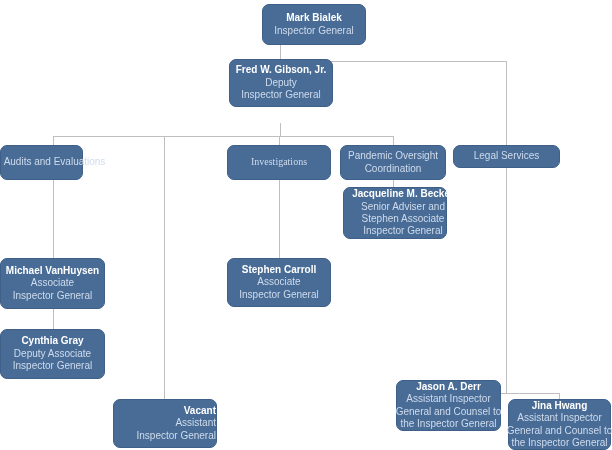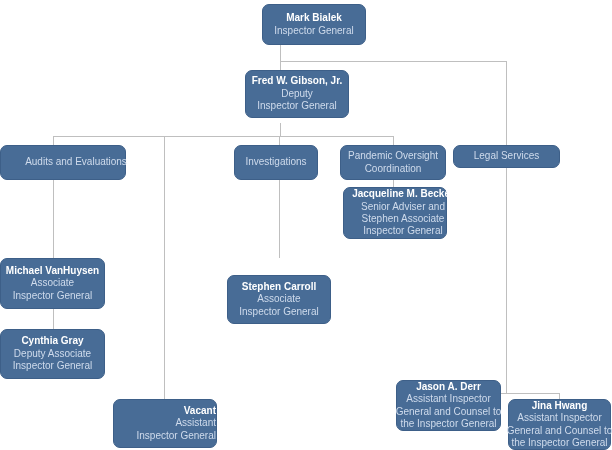--- a/index.html
+++ b/index.html
@@ -28,29 +28,29 @@
     justify-content:center;
     text-align:center;
     font-size:10px;
     line-height:12.4px;
     cursor:default;
   }
   .node .name{font-weight:bold;color:#ffffff;white-space:nowrap;}
   .node .role{color:#cfdbec;white-space:nowrap;}
   
   #n-mark  {left:234px;top:4px;  width:104px;height:41px;margin-left:28px;}
-  #n-fred  {left:229px;top:70px; width:104px;height:48px;margin-left:16px;}
-  #n-aud   {left:0px;  top:145px;width:126px;height:35px;padding-left:26px;}
+  #n-fred  {left:229px;top:59px; width:104px;height:48px;}
+  #n-aud   {left:0px;  top:145px;width:83px;height:35px;padding-left:26px;}
   #n-it    {left:112px;top:145px;width:106px;height:35px;}
-  #n-inv   {left:234px;top:145px;width:84px;height:35px;}
+  #n-inv   {left:227px;top:145px;width:104px;height:35px;font-family:Liberation Serif, serif;}
   #n-pan   {left:340px;top:145px;width:106px;height:35px;}
   #n-leg   {left:453px;top:145px;width:107px;height:23px;}
   #n-beck  {left:343px;top:187px;width:104px;height:52px;padding-left:16px;}
   #n-mvh   {left:0px;  top:258px;width:105px;height:51px;}
-  #n-sc    {left:227px;top:258px;width:104px;height:49px;margin-top:17px;}
+  #n-sc    {left:227px;top:258px;width:104px;height:49px;}
   #n-cg    {left:0px;  top:329px;width:105px;height:50px;}
   #n-vac   {left:113px;top:399px;width:104px;height:49px;align-items:flex-end;}
   #n-jd    {left:396px;top:380px;width:105px;height:51px;}
   #n-jh    {left:508px;top:399px;width:103px;height:51px;}
 </style>
 </head>
 <body>
 
 <div id="canvas">
 

